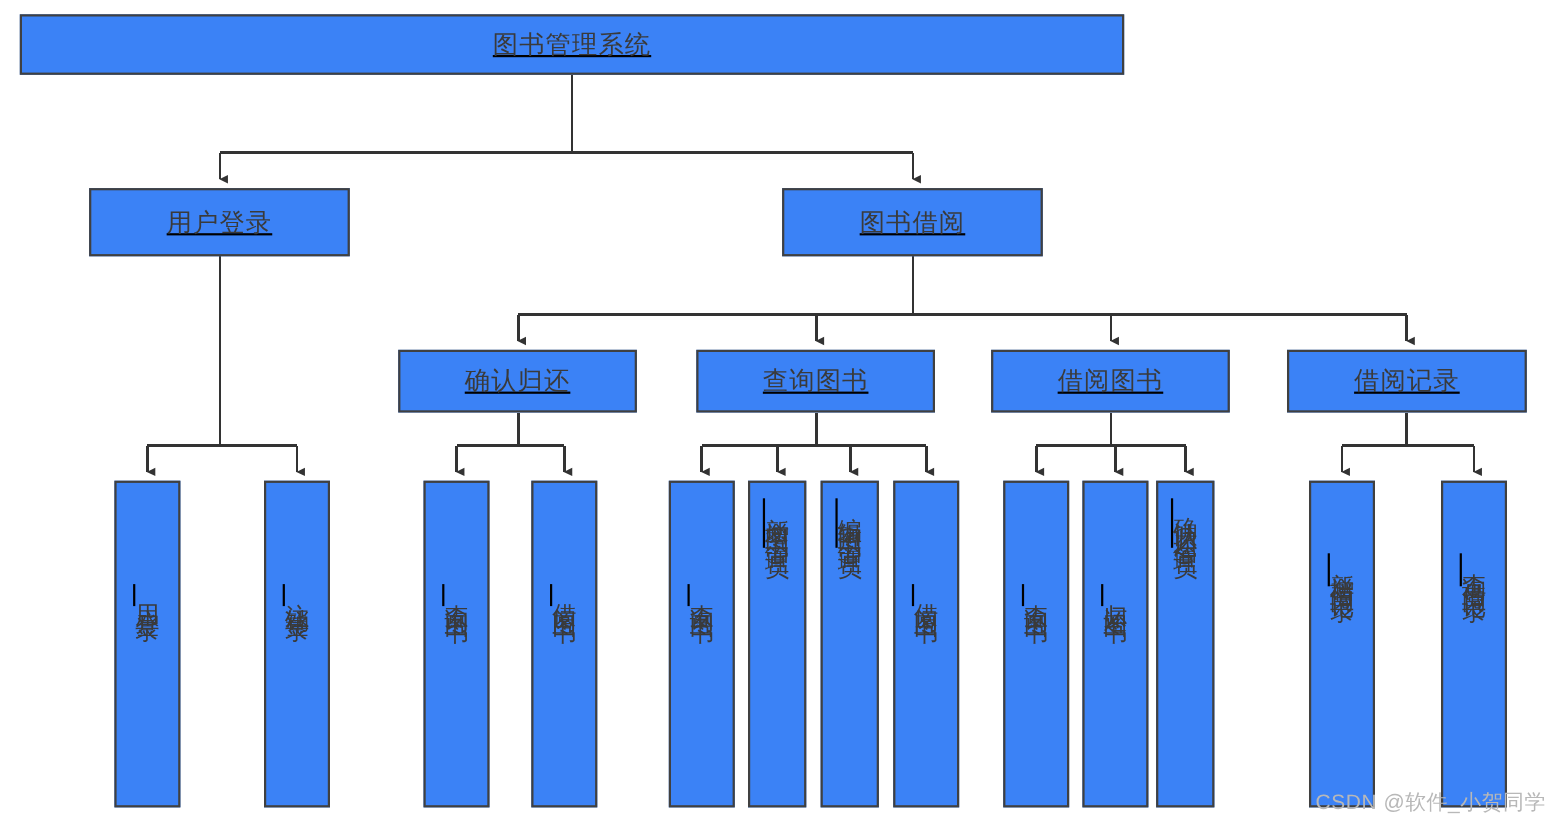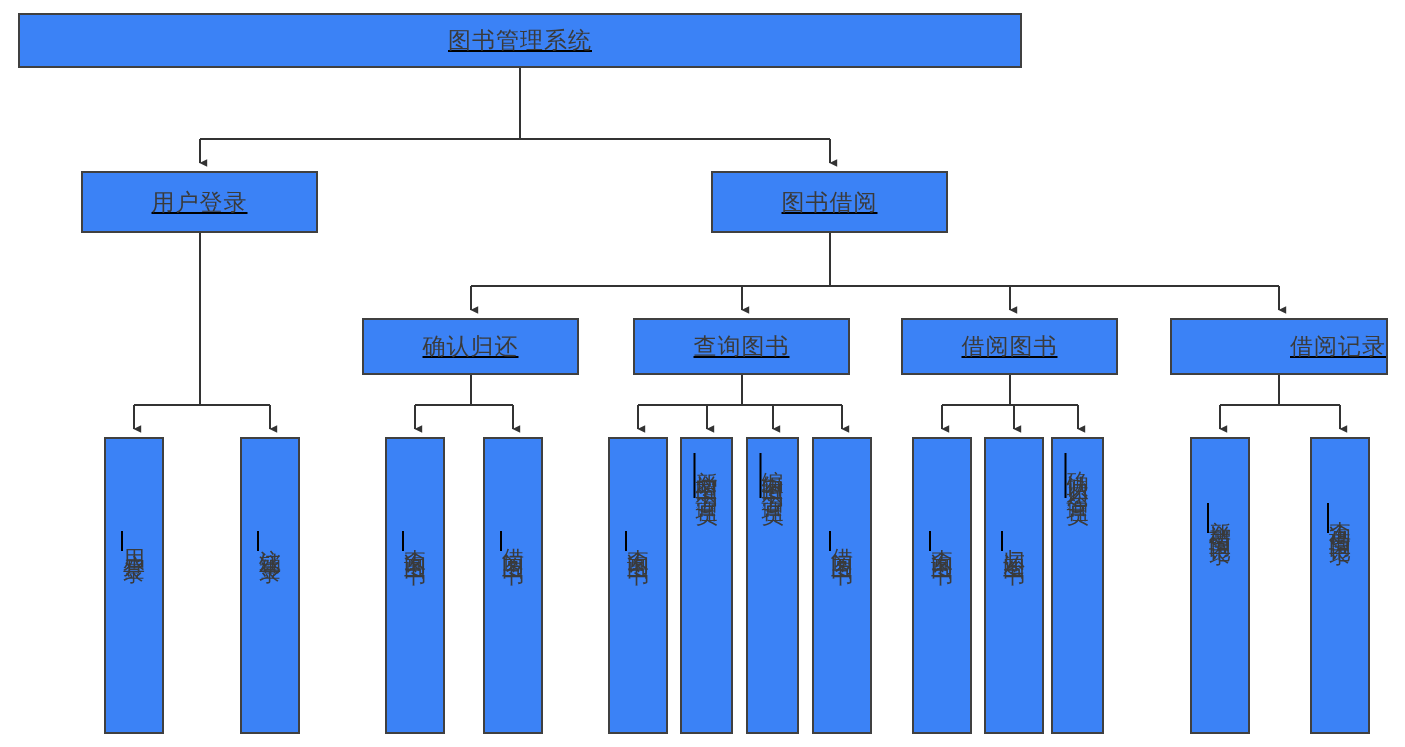--- a/index.html
+++ b/index.html
@@ -135,21 +135,21 @@
       </div>
       <div class="node-box" style="left: 362px; top: 318px; width: 217px; height: 57px;">
         <span class="node-label">确认归还</span>
       </div>
       <div class="node-box" style="left: 633px; top: 318px; width: 217px; height: 57px;">
         <span class="node-label">查询图书</span>
       </div>
       <div class="node-box" style="left: 901px; top: 318px; width: 217px; height: 57px;">
         <span class="node-label">借阅图书</span>
       </div>
-      <div class="node-box" style="left: 1170px; top: 318px; width: 218px; height: 57px; justify-content: flex-end;">
+      <div class="node-box" style="left: 1170px; top: 318px; width: 218px; height: 57px;">
         <span class="node-label">借阅记录</span>
       </div>
       <div class="node-box vertical mid" style="left: 104px; top: 437px; width: 60px; height: 297px;">
         <span class="node-label">用户登录</span>
       </div>
       <div class="node-box vertical mid" style="left: 240px; top: 437px; width: 60px; height: 297px;">
         <span class="node-label">注销登录</span>
       </div>
       <div class="node-box vertical mid" style="left: 385px; top: 437px; width: 60px; height: 297px;">
         <span class="node-label">查询图书</span>
@@ -179,14 +179,15 @@
         <span class="node-label">确认归还（管理员）</span>
       </div>
       <div class="node-box vertical midlow" style="left: 1190px; top: 437px; width: 60px; height: 297px;">
         <span class="node-label">新增借阅记录</span>
       </div>
       <div class="node-box vertical midlow" style="left: 1310px; top: 437px; width: 60px; height: 297px;">
         <span class="node-label">查询借阅记录</span>
       </div>
     </div>
 
+  <div class="watermark" style="left: 1196px; top: 716px;">CSDN @软件_小贺同学</div>
 
 </div>
 
 </body></html>

